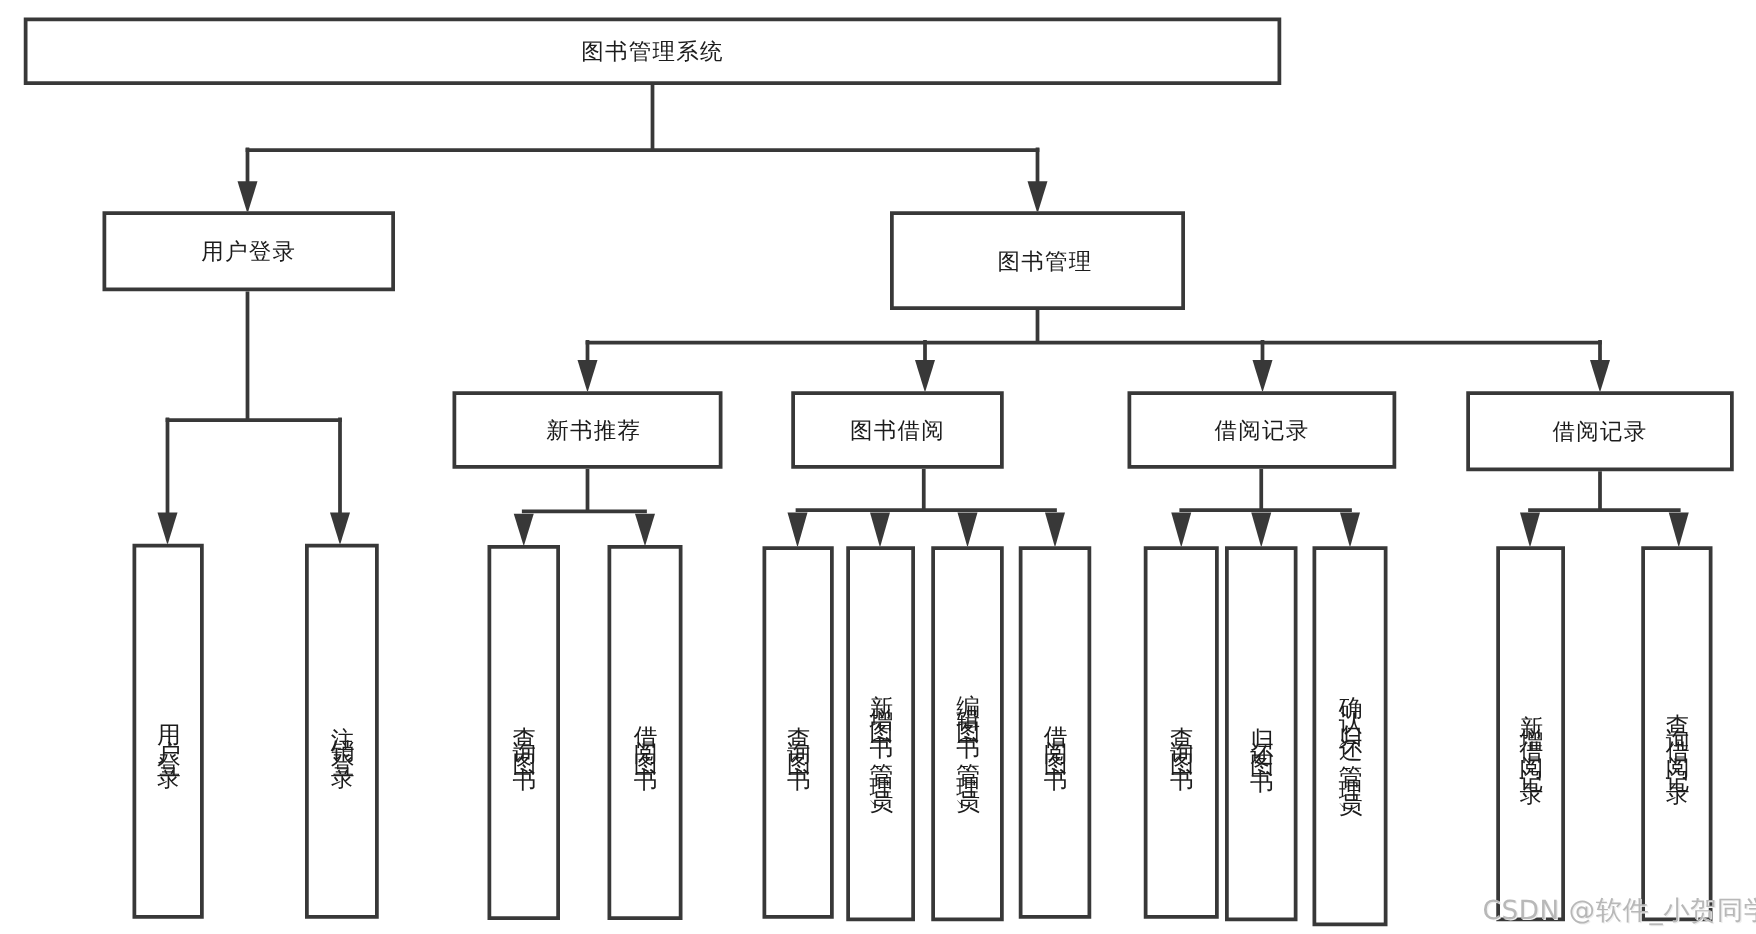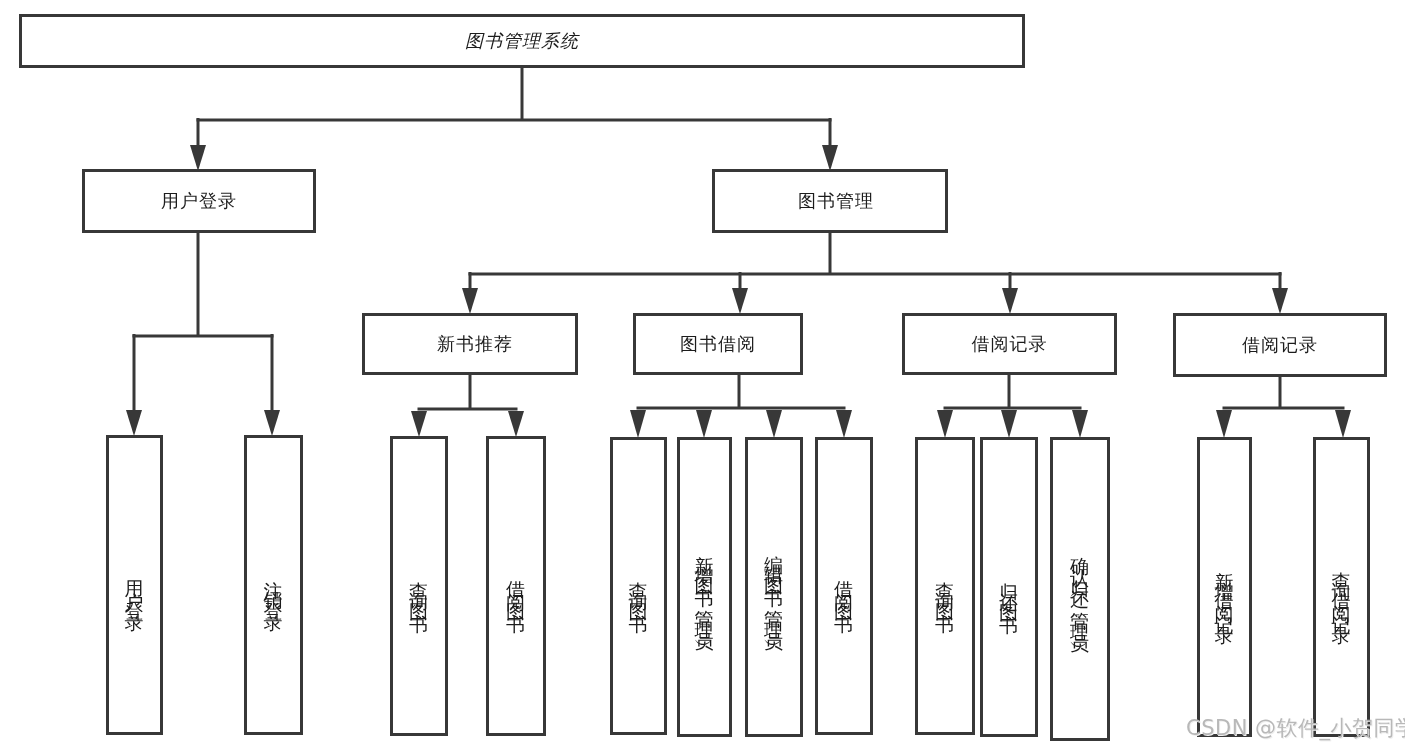--- a/index.html
+++ b/index.html
@@ -114,24 +114,24 @@
 
       <polygon points="937,410 953,410 945,438"></polygon>
       <polygon points="1001,410 1017,410 1009,438"></polygon>
       <polygon points="1072,410 1088,410 1080,438"></polygon>
 
       <polygon points="1216,410 1232,410 1224,438"></polygon>
       <polygon points="1335,410 1351,410 1343,438"></polygon>
     </g>
   </svg>
 
-  <div class="box" style="left:19px; top:14px; width:1006px; height:54px;font-style:italic;">图书管理系统</div>
+  <div class="box" style="left:19px; top:14px; width:1006px; height:54px;">图书管理系统</div>
 
   <div class="box" style="left:82px; top:169px; width:234px; height:64px;">用户登录</div>
-  <div class="box" style="left:712px; top:169px; width:236px; height:64px;padding-left:12px;">图书管理</div>
+  <div class="box" style="left:712px; top:169px; width:236px; height:79px;padding-left:12px;">图书管理</div>
 
   <div class="box vbox" style="left:106px; top:435px; width:57px; height:300px;">用户登录</div>
   <div class="box vbox" style="left:244px; top:435px; width:59px; height:300px;">注销登录</div>
 
   <div class="box" style="left:362px; top:313px; width:216px; height:62px;padding-left:10px;">新书推荐</div>
   <div class="box" style="left:633px; top:313px; width:170px; height:62px;">图书借阅</div>
   <div class="box" style="left:902px; top:313px; width:215px; height:62px;">借阅记录</div>
   <div class="box" style="left:1173px; top:313px; width:214px; height:64px;">借阅记录</div>
 
   <div class="box vbox" style="left:390px; top:436px; width:58px; height:300px;">查询图书</div>

